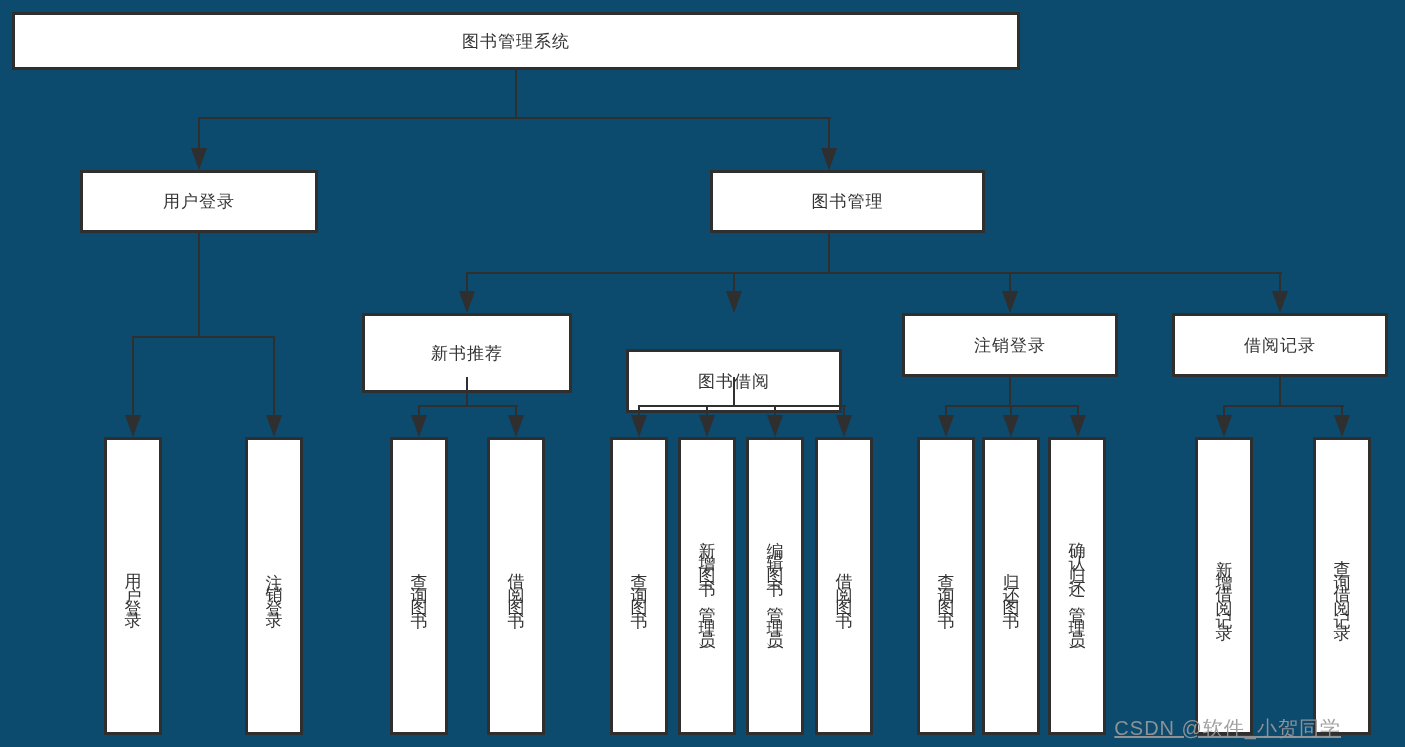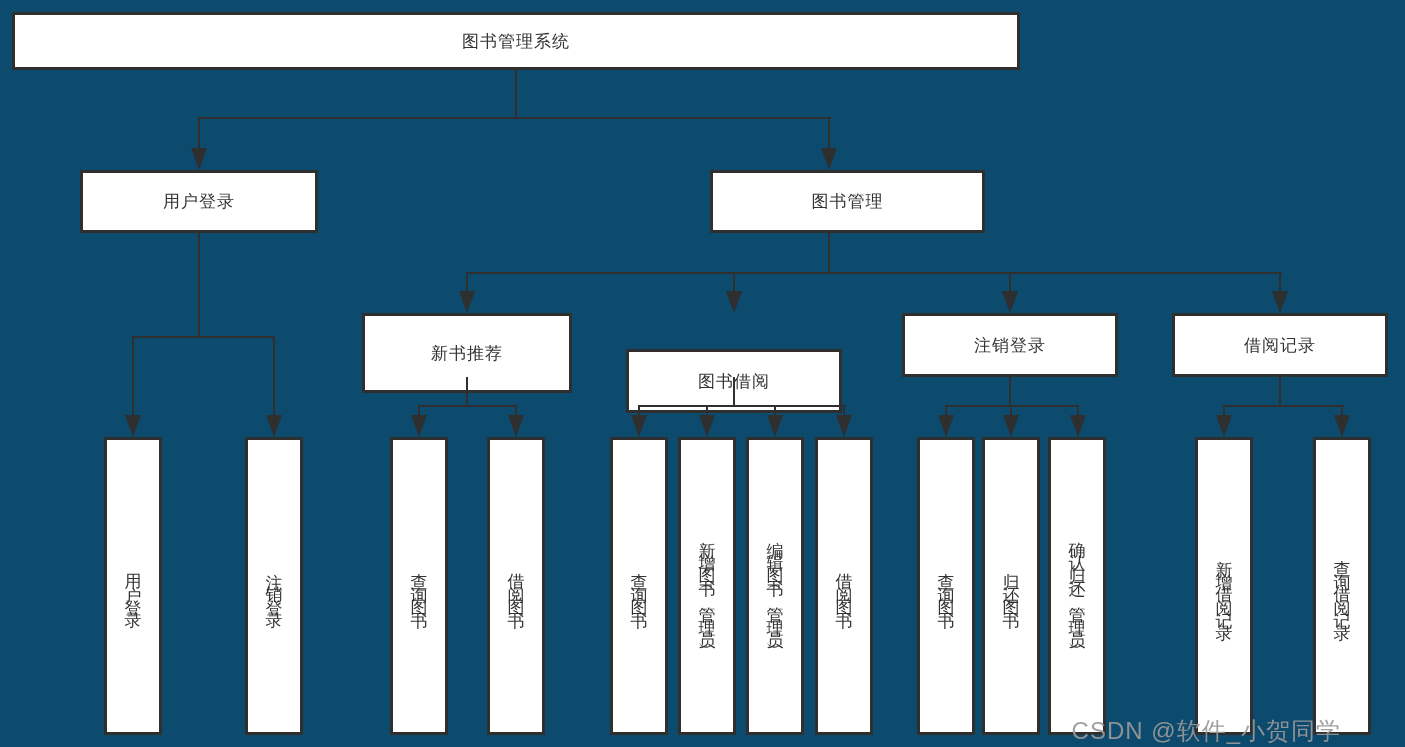--- a/index.html
+++ b/index.html
@@ -21,21 +21,21 @@
   }
   .vline{position:absolute;width:2px;background:#2f2f2f;}
   .hline{position:absolute;height:2px;background:#2f2f2f;}
   .ah{
     position:absolute;width:0;height:0;
     border-left:8px solid transparent;border-right:8px solid transparent;
     border-top:22px solid #2f2f2f;
   }
   .watermark{
     position:absolute;right:64px;top:715px;z-index:5;
-    font-size:24px;letter-spacing:1px;color:rgba(152,152,152,0.92);
+    font-size:20px;letter-spacing:1px;color:rgba(152,152,152,0.92);text-decoration:underline;
   }
 </style>
 </head>
 <body>
 
 <div id="stage">
 
   <div class="hbox" style="left:12px;top:12px;width:1008px;height:58px;">图书管理系统</div>
 
   <div class="vline" style="left:515px;top:70px;height:49px;"></div>

